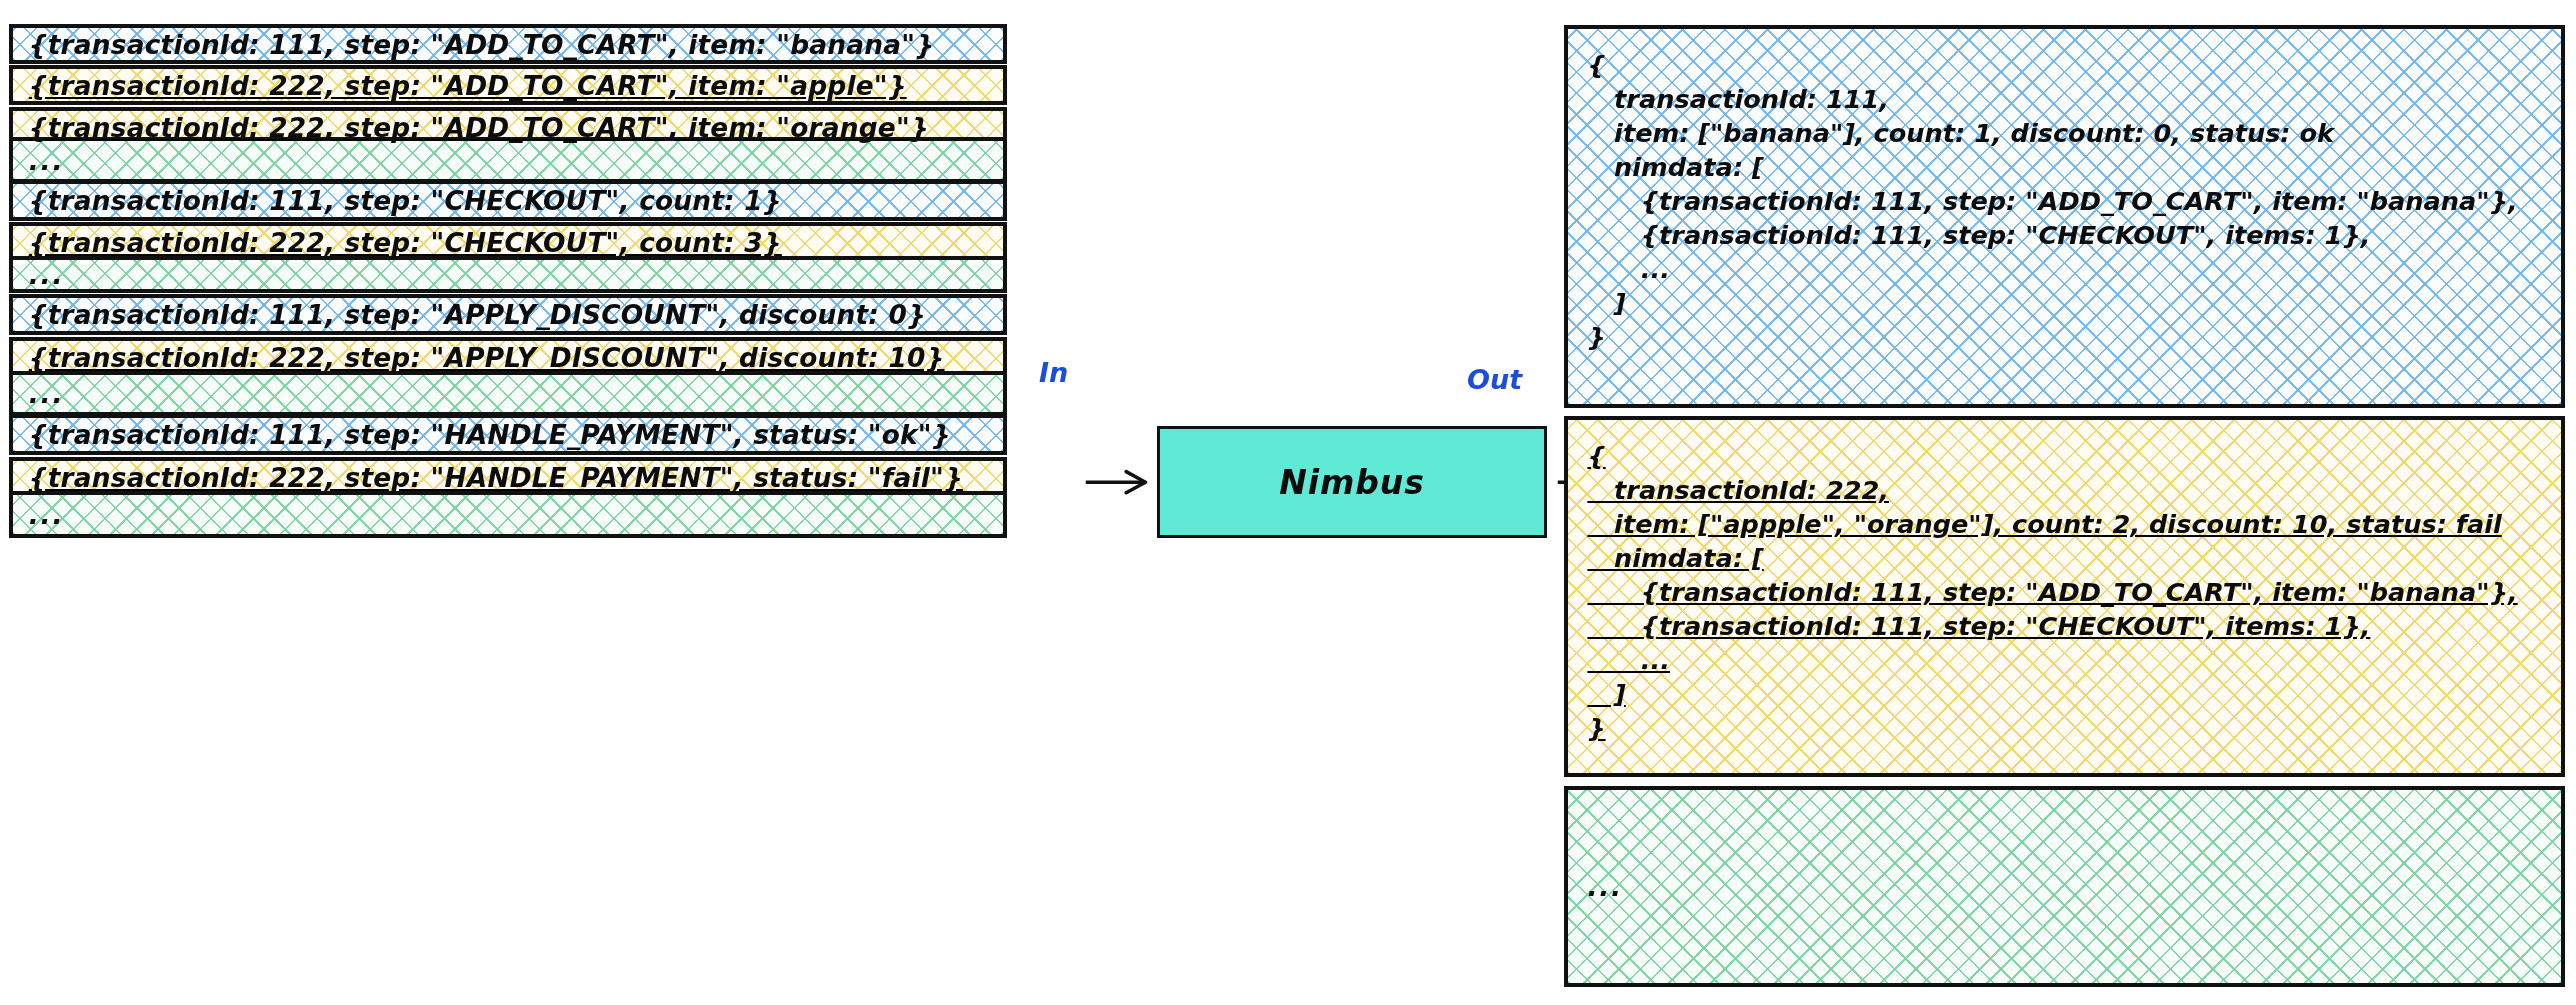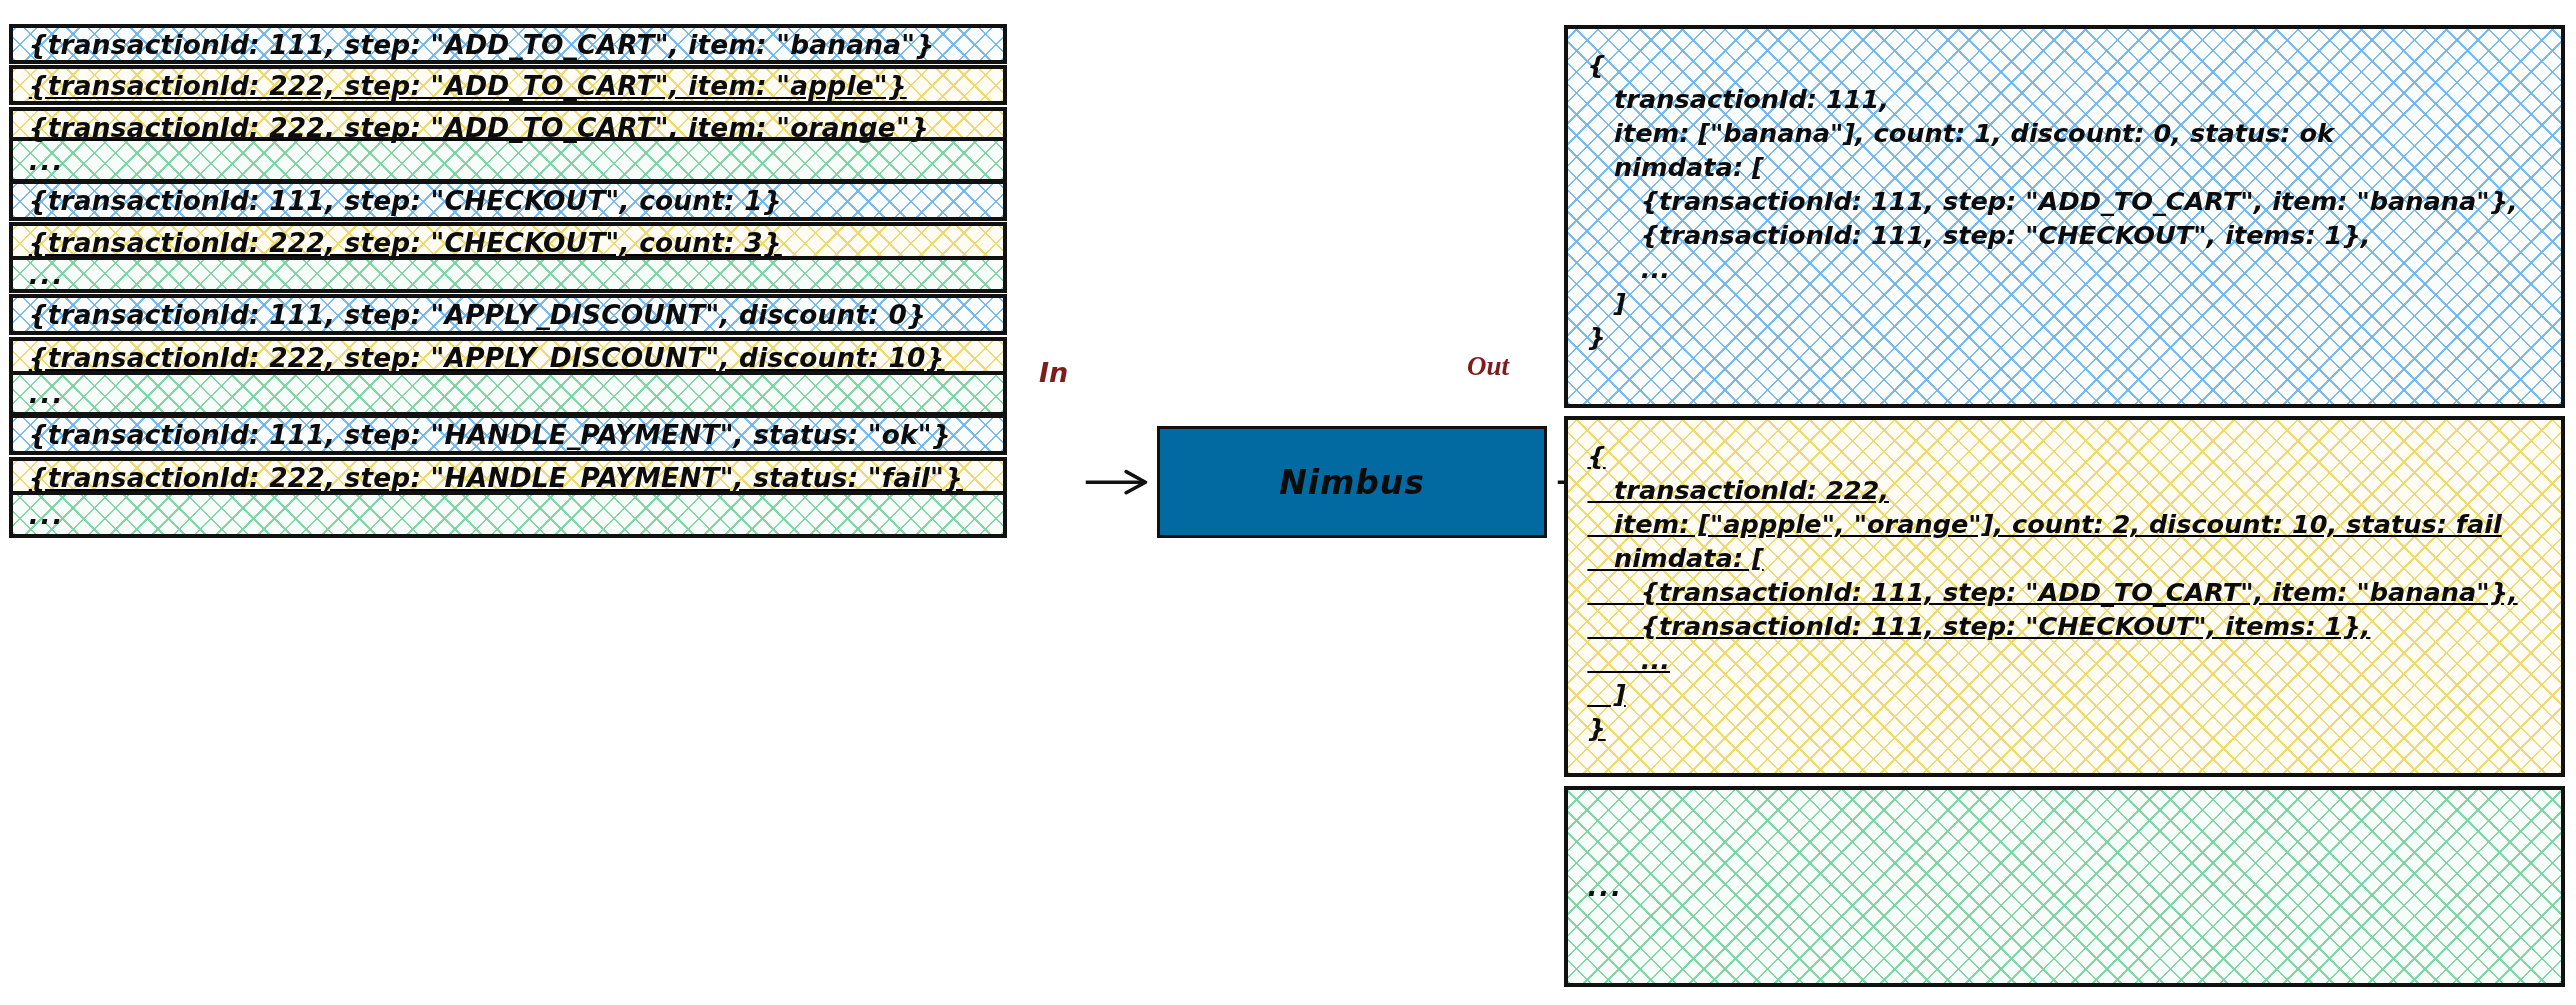--- a/index.html
+++ b/index.html
@@ -61,21 +61,21 @@
   .hatch-green {
     background-color: #f7fdf9;
     background-image:
       repeating-linear-gradient(45deg,
          rgba(120,210,160,0.90) 0px, rgba(120,210,160,0.90) 1.8px,
          rgba(120,210,160,0) 1.8px, rgba(120,210,160,0) 15px),
       repeating-linear-gradient(-45deg,
          rgba(120,210,160,0.90) 0px, rgba(120,210,160,0.90) 1.8px,
          rgba(120,210,160,0) 1.8px, rgba(120,210,160,0) 15px);
   }
-  .hatch-none { background-color:#0369a1; }
+  .hatch-none { background-color:#5eead4; }
 
   
   .event-row {
     left: 8.8px;
     width: 998px;
     padding-left: 16px;
   }
   .event-row .txt { font-size: 26.4px; }
   .ellipsis-row .txt { font-size: 26.4px; letter-spacing: 1.8px; }
 
@@ -102,25 +102,25 @@
     display: block;
   }
 
   
   .flow-label {
     position: absolute;
     font-family: "DejaVu Sans", sans-serif;
     font-style: italic;
     font-weight: 600;
     font-size: 27px;
-    color: #7f1d1d;
+    color: #1d4ed8;
     white-space: pre;
   }
   #label-in  { left: 1039px; top: 357px; }
-  #label-out { left: 1467px; top: 351px; font-family: Liberation Serif, serif; }
+  #label-out { left: 1467px; top: 364px; }
 
   
   .out-card {
     left: 1564px;
     width: 1001px;
     display: block;
     padding: 0;
   }
   .out-card .code {
     position: relative;

